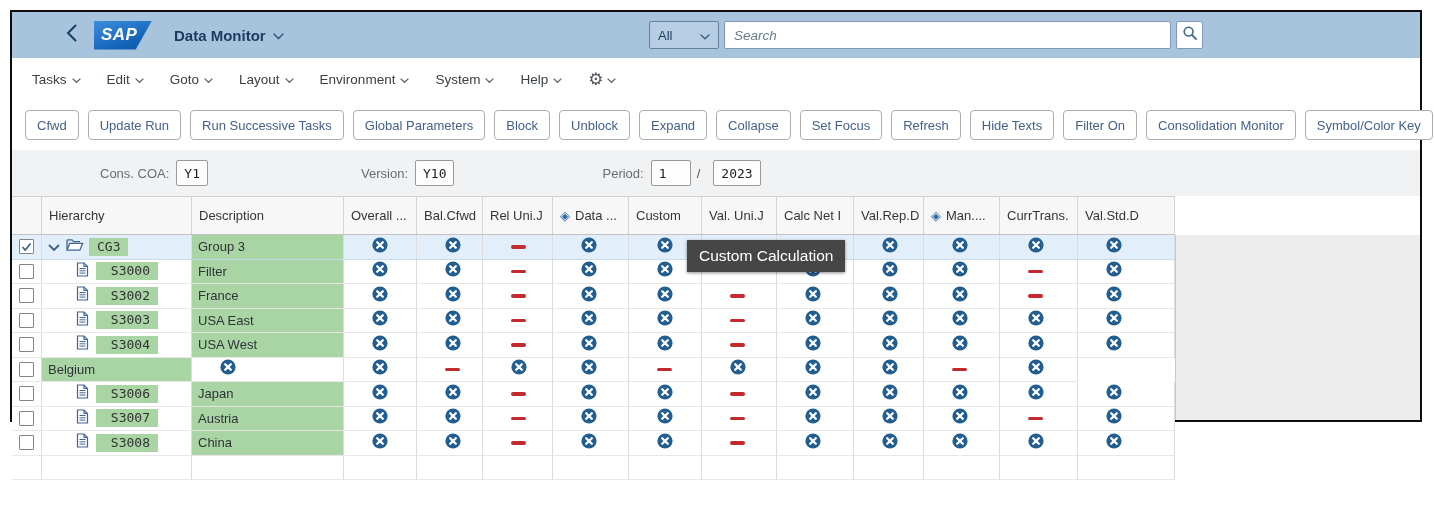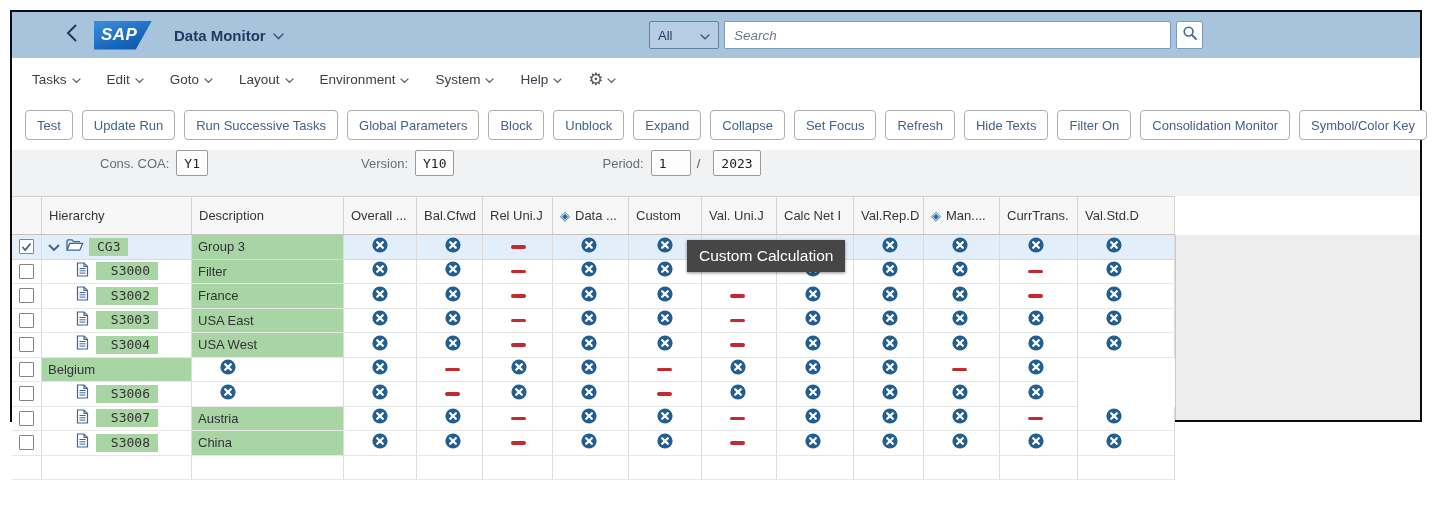--- a/index.html
+++ b/index.html
@@ -61,21 +61,21 @@
     display: flex; align-items: center; padding-left: 13px; gap: 9px;
   }
   .tb-btn {
     height: 30px; padding: 0 11px; background: #fff; border: 1px solid #adadad; border-radius: 4px;
     font-size: 13px; color: #44618a; display: flex; align-items: center; white-space: nowrap; cursor: pointer;
   }
 
   
   .params {
     position: absolute; left: 0; right: 0; top: 138px; height: 46px; background: #f1f2f3;
-    display: flex; align-items: flex-start; font-size: 13px; color: #6a6d70;
+    display: flex; align-items: center; font-size: 13px; color: #6a6d70;
   }
   .p-label { white-space: nowrap; }
   .p-value {
     margin-left: 7px; height: 26px; background: #fdfdfd; border: 1px solid #9a9a9a; border-radius: 2px;
     display: flex; align-items: center; padding: 0 7px;
     font-family: "DejaVu Sans Mono", "Liberation Mono", monospace; font-size: 13px; color: #222;
   }
   .p-group { display: flex; align-items: center; }
   .p-sep { margin: 0 6px; color: #555; }
 
@@ -222,21 +222,21 @@
         </div>
         <div class="gear-wrap">
           <span class="gear-glyph">⚙</span>
           <span><svg width="9" height="6" viewBox="0 0 9 6">
               <path d="M1 1 L4.5 4.3 L8 1" fill="none" stroke="#6a6d70" stroke-width="1.3" stroke-linecap="round"></path>
             </svg></span>
         </div>
       </div>
 
     <div class="toolbar">
-        <button class="tb-btn">Test</button>
+        <button class="tb-btn">Cfwd</button>
         <button class="tb-btn">Update Run</button>
         <button class="tb-btn">Run Successive Tasks</button>
         <button class="tb-btn">Global Parameters</button>
         <button class="tb-btn">Block</button>
         <button class="tb-btn">Unblock</button>
         <button class="tb-btn">Expand</button>
         <button class="tb-btn">Collapse</button>
         <button class="tb-btn">Set Focus</button>
         <button class="tb-btn">Refresh</button>
         <button class="tb-btn">Hide Texts</button>
@@ -732,20 +732,21 @@
             <div class="cb"></div>
           </div>
           <div class="cell c-hier leaf">
             <span><svg width="13" height="15" viewBox="0 0 13 15">
                 <path d="M1.5 1 H8 L11.5 4.5 V14 H1.5 Z" fill="#fff" stroke="#3c6695" stroke-width="1.2"></path>
                 <path d="M8 1 V4.5 H11.5" fill="none" stroke="#3c6695" stroke-width="1.2"></path>
                 <path d="M3.5 6.5 H9.5 M3.5 8.8 H9.5 M3.5 11.1 H9.5" stroke="#3c6695" stroke-width="1"></path>
               </svg></span>
             <span class="code-box leaf-code">S3006</span>
           </div>
+          <div class="cell c-desc">Japan</div>
           <div class="cell st-cell">
             <span><svg width="16" height="16" viewBox="0 0 16 16">
                 <circle cx="8" cy="8" r="7.6" fill="#235e90"></circle>
                 <path d="M5.2 5.2 L10.8 10.8 M10.8 5.2 L5.2 10.8" stroke="#fff" stroke-width="2.3" stroke-linecap="round"></path>
               </svg></span>
           </div>
           <div class="cell st-cell">
             <span><svg width="16" height="16" viewBox="0 0 16 16">
                 <circle cx="8" cy="8" r="7.6" fill="#235e90"></circle>
                 <path d="M5.2 5.2 L10.8 10.8 M10.8 5.2 L5.2 10.8" stroke="#fff" stroke-width="2.3" stroke-linecap="round"></path>

